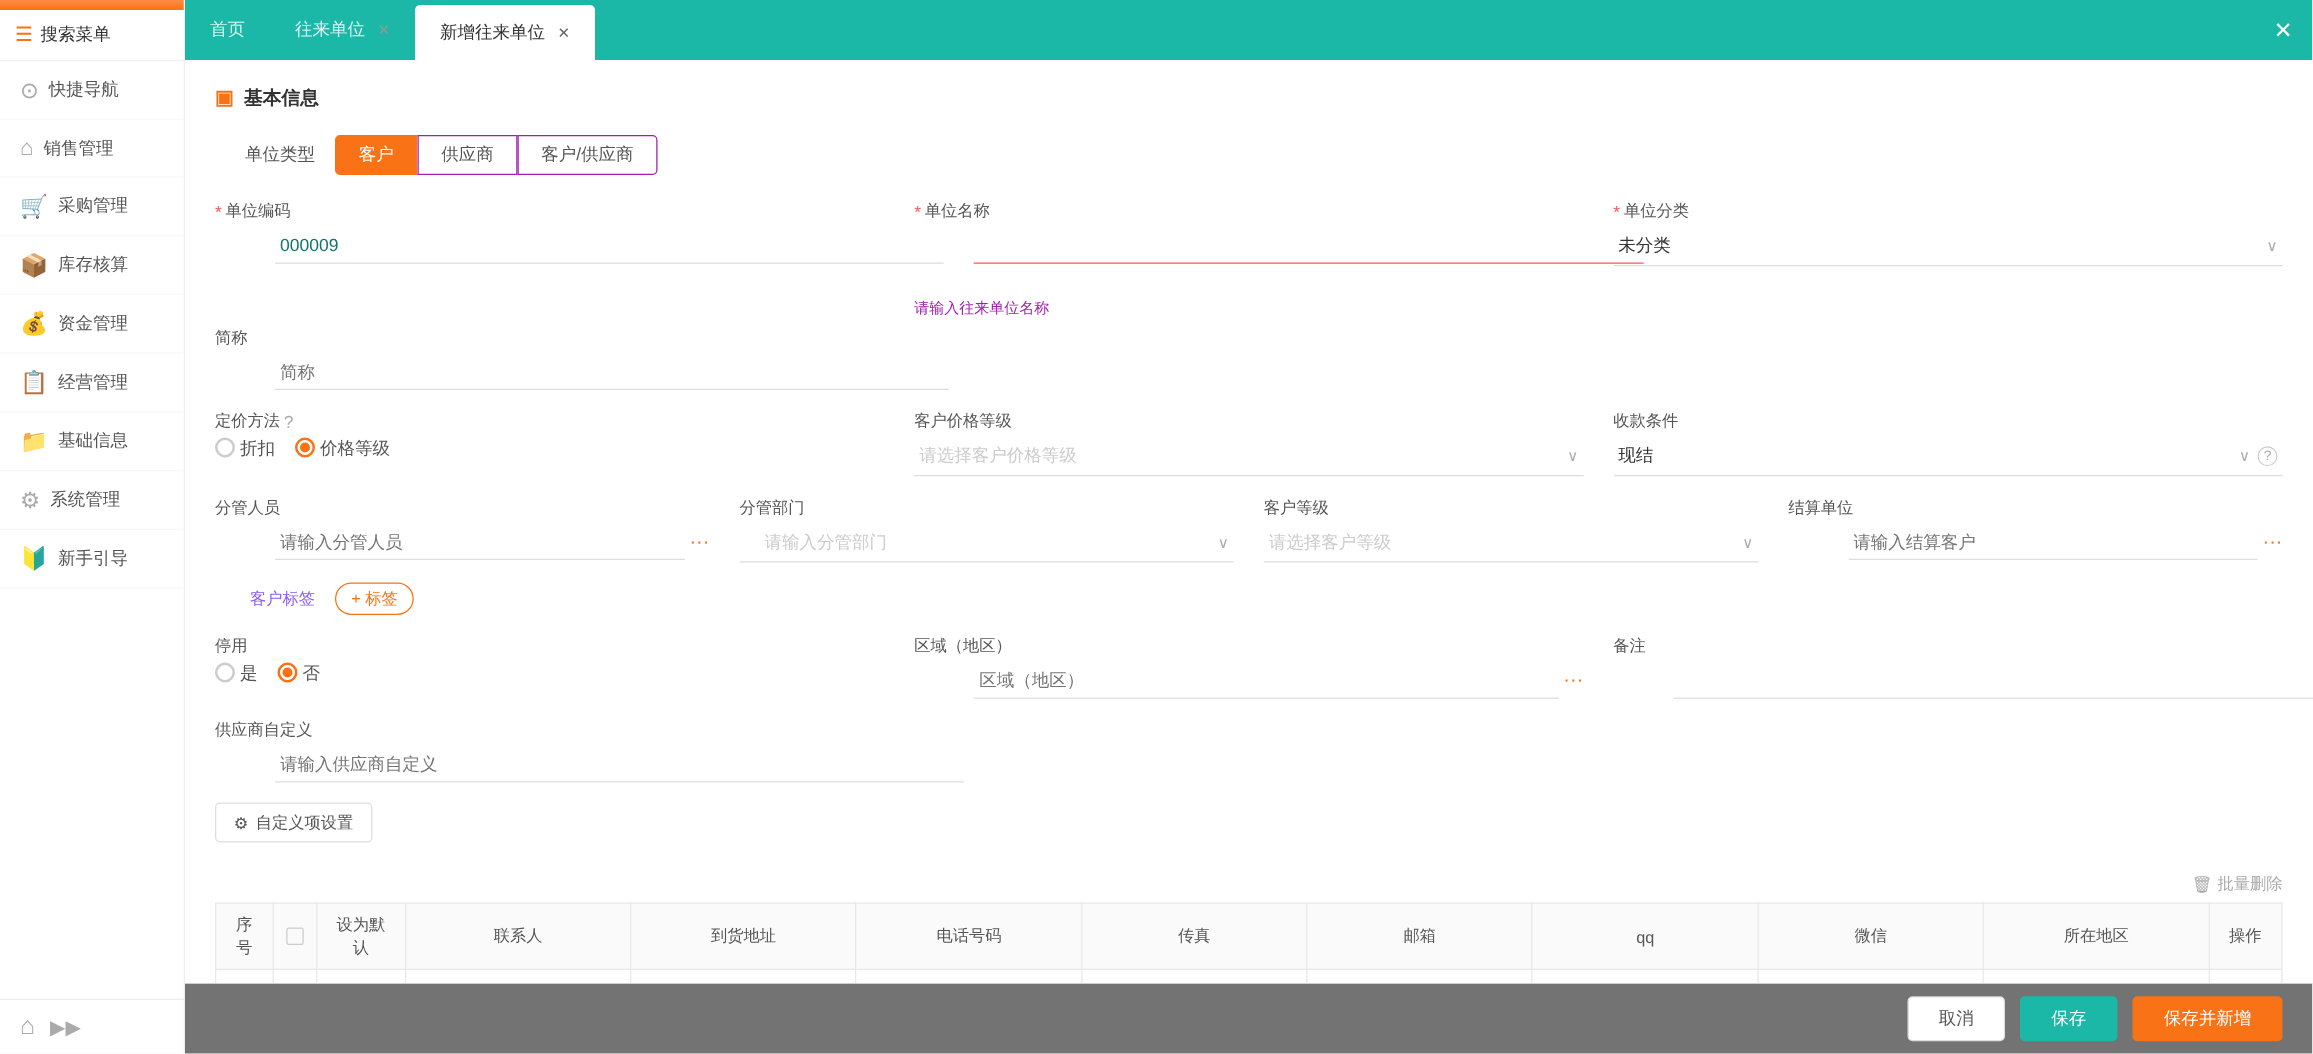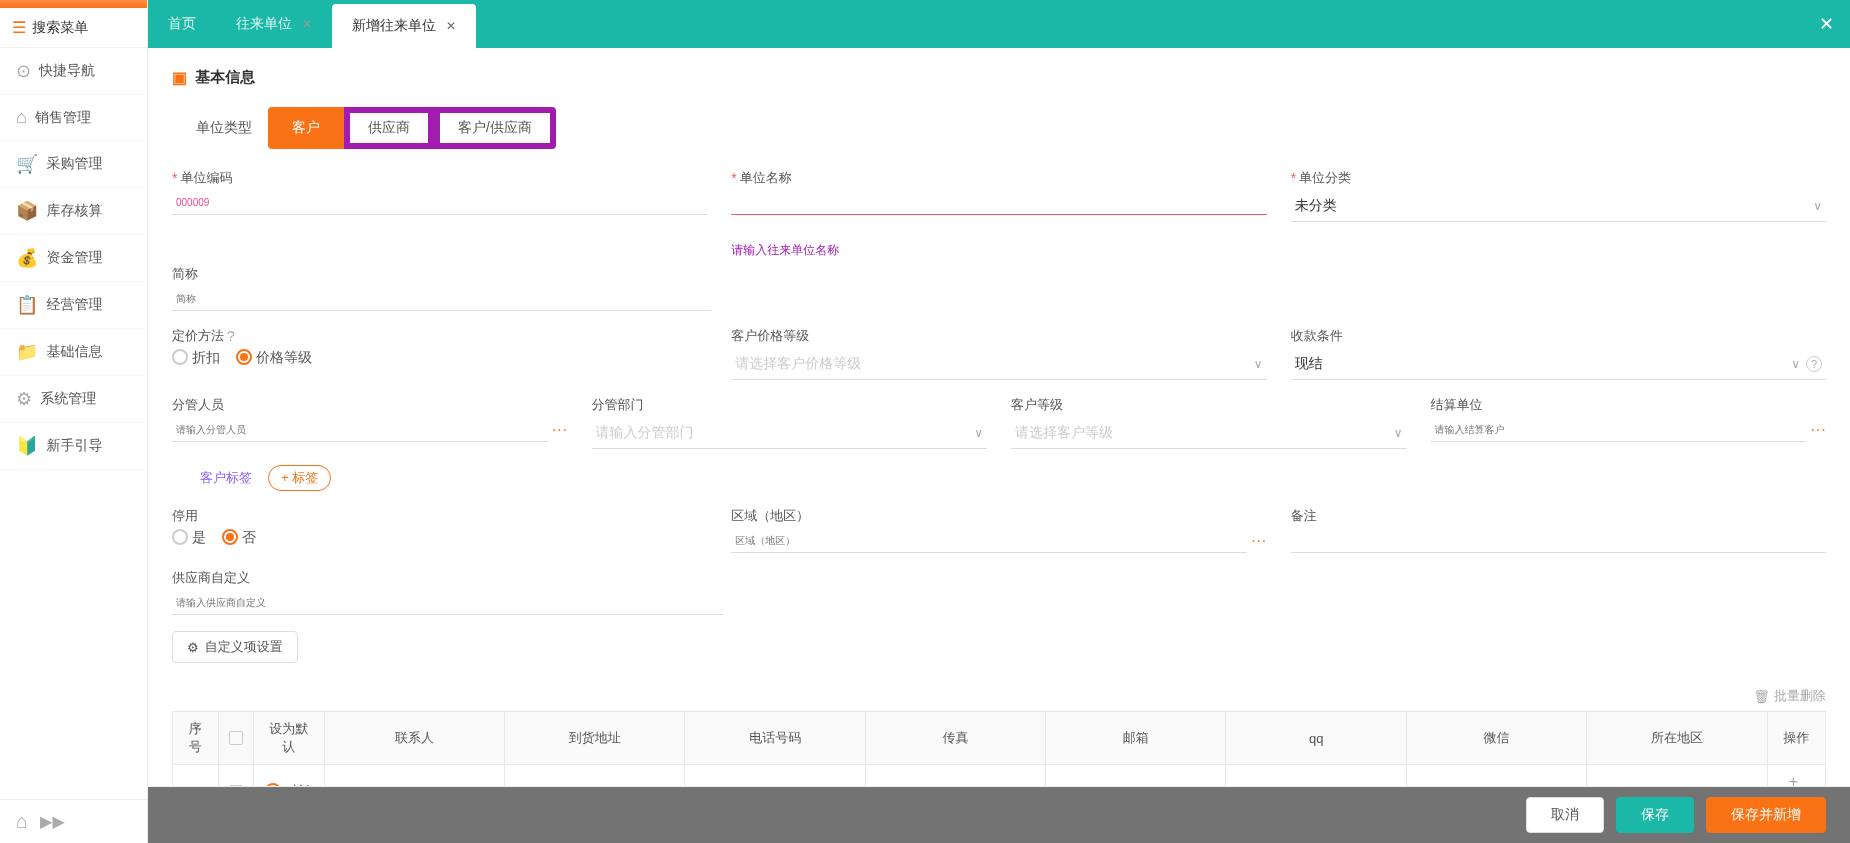--- a/index.html
+++ b/index.html
@@ -123,21 +123,21 @@
     .unit-type-row {
       display: flex;
       align-items: center;
       margin-bottom: 20px;
     }
     .unit-type-label { width: 80px; text-align: right; color: #555; font-size: 14px; margin-right: 16px; }
     .btn-group { display: flex; gap: 0; }
     .btn-type {
       padding: 6px 18px;
       font-size: 14px;
-      border: 6px solid #a21caf;
+      border: 1px solid #a21caf;
       cursor: pointer;
       background: #fff;
       color: #555;
     }
     .btn-type:first-child { border-radius: 4px 0 0 4px; }
     .btn-type:last-child { border-radius: 0 4px 4px 0; }
     .btn-type.active { background: #f97316; color: #fff; border-color: #f97316; }
 
     
     .form-grid {
@@ -156,25 +156,26 @@
       color: #555;
       display: flex;
       align-items: center;
       gap: 3px;
     }
     .form-label .required { color: #f55; font-size: 14px; }
     .form-input {
       border: none;
       border-bottom: 1px solid #ddd;
       padding: 6px 4px;
-      font-size: 10px;
-      color: #ec4899;
+      font-size: 14px;
+      color: #0f766e;
       outline: none;
       background: transparent;
       width: 100%;
+      margin-left: 48px;
     }
     .form-input.error { border-bottom-color: #f55; }
     .error-msg { color: #a21caf; font-size: 12px; margin-top: 23px; }
     .form-select {
       display: flex;
       align-items: center;
       border-bottom: 1px solid #ddd;
       padding: 6px 4px;
       font-size: 14px;
       color: #999;
@@ -442,21 +443,21 @@
         <div style="display:flex;align-items:center;">
           <input class="form-input" type="text" style="flex: 1 1 0%;" placeholder="请输入分管人员">
           <span class="more-btn">···</span>
         </div>
       </div>
       <div class="form-field" style="flex:1;">
         <div class="form-label">
           <span>分管部门</span>
         </div>
         <div class="form-select">
-          <span style="color:#ccc;">请输入分管部门</span>
+          <span style="color:#ccc;margin-left:16px;">请输入分管部门</span>
           <span class="chevron">∨</span>
         </div>
       </div>
       <div class="form-field" style="flex:1;">
         <div class="form-label">
           <span>客户等级</span>
         </div>
         <div class="form-select">
           <span style="color:#ccc;">请选择客户等级</span>
           <span class="chevron">∨</span>

